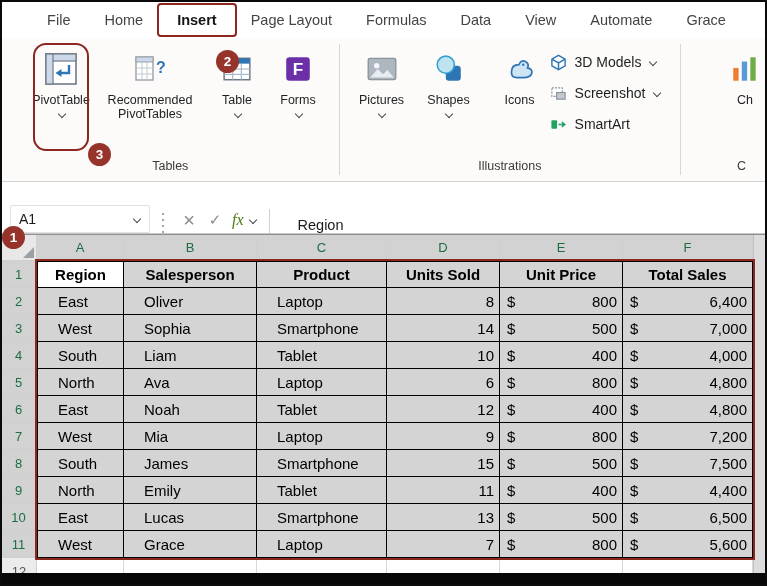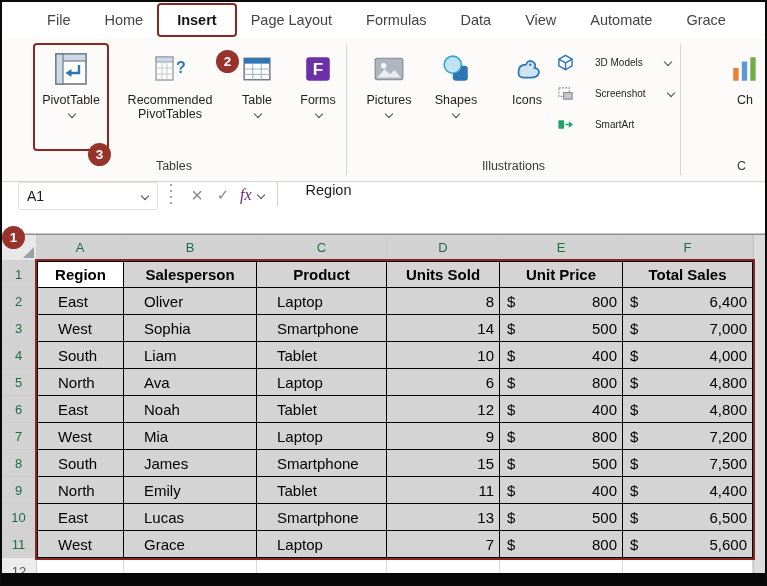--- a/index.html
+++ b/index.html
@@ -42,62 +42,62 @@
 
   .chev { position:relative; width:9px; height:8px; display:inline-block; }
   .chev::after {
     content:""; position:absolute; left:2px; top:1px; width:5px; height:5px;
     border-right:1.5px solid #4a4a4a; border-bottom:1.5px solid #4a4a4a;
     transform:rotate(45deg);
   }
 
   
   .tables .rbuttons { padding-left:34px; }
-  .bigbtn.pivot { width:70px; margin-right:10px; }
+  .bigbtn.pivot { width:50px; margin-right:10px;border-radius:10px; }
   .bigbtn.recpivot { width:108px; margin-right:8px; }
   .bigbtn.tablebtn { width:50px; margin-right:8px; }
   .bigbtn.formsbtn { width:56px; }
   .tables { width:346px; }
 
   
   .illus { width:350px; }
   .illus .rbuttons { padding-left:12px; }
   .bigbtn.picbtn { width:60px; margin-right:10px; }
   .bigbtn.shapesbtn { width:54px; margin-right:20px; }
   .bigbtn.iconsbtn { width:48px; margin-right:6px; }
   .stack { display:flex; flex-direction:column; gap:11px; padding-top:6px; }
-  .smallbtn { display:flex; align-items:center; gap:20px; font-size:10px; color:#1f1f1f; height:20px; white-space:nowrap; }
+  .smallbtn { display:flex; align-items:center; gap:7px; font-size:14px; color:#1f1f1f; height:20px; white-space:nowrap; }
   .smallbtn .sic { width:18px; height:18px; display:flex; align-items:center; justify-content:center; }
 
   
   .charts { flex:1; overflow:visible; }
   .charts .rbuttons { padding-left:44px; }
   .charts .bigbtn { width:40px; align-items:center; }
   .charts .glabel { text-align:left; padding-left:56px; }
 
   
   .fbar {
-    height:52px; display:flex; align-items:flex-start; padding-left:16px;
+    height:52px; display:flex; align-items:flex-end; padding-left:8px;
     background:#ffffff; border-bottom:1px solid #c9c7c5;
   }
   .namebox {
     width:140px; height:28px; border:1px solid #e3e1df; border-radius:2px;
     display:flex; align-items:center; padding:0 8px; font-size:14px; color:#1b1b1b;
   }
   .namebox .nbval { flex:1; }
   .dots {
     width:4px; height:22px; margin:0 11px;
     background-image:radial-gradient(circle, #a7a3a0 1.2px, transparent 1.4px);
     background-size:4px 6px; background-position:center top;
   }
   .fbtn { width:26px; height:26px; display:flex; align-items:center; justify-content:center;
           font-size:16px; color:#8a8886; }
   .fbtn.cancel::before { content:"×"; font-size:20px; }
   .fbtn.enter::before { content:"✓"; font-size:15px; }
-  .fbtn.fx { width:auto; padding:0 4px; gap:4px; color:#701a75; }
+  .fbtn.fx { width:auto; padding:0 4px; gap:4px; color:#4d7c0f; }
   .fbtn.fx i { font-family:"Liberation Serif", serif; font-size:16px; font-style:italic; }
   .vline { width:1px; height:24px; background:#d3d1cf; margin-left:8px; }
   .fvalue { margin-left:28px; font-size:14.5px; color:#1b1b1b; }
 
   
   .sheet-wrap { position:relative; height:350px; border-top:1px solid #918f8d; background:#fff; }
   .sheet {
     display:grid;
     grid-template-columns:35px 87px 133px 130px 113px 123px 130px 1fr;
     grid-template-rows:26px repeat(12, 27px);

